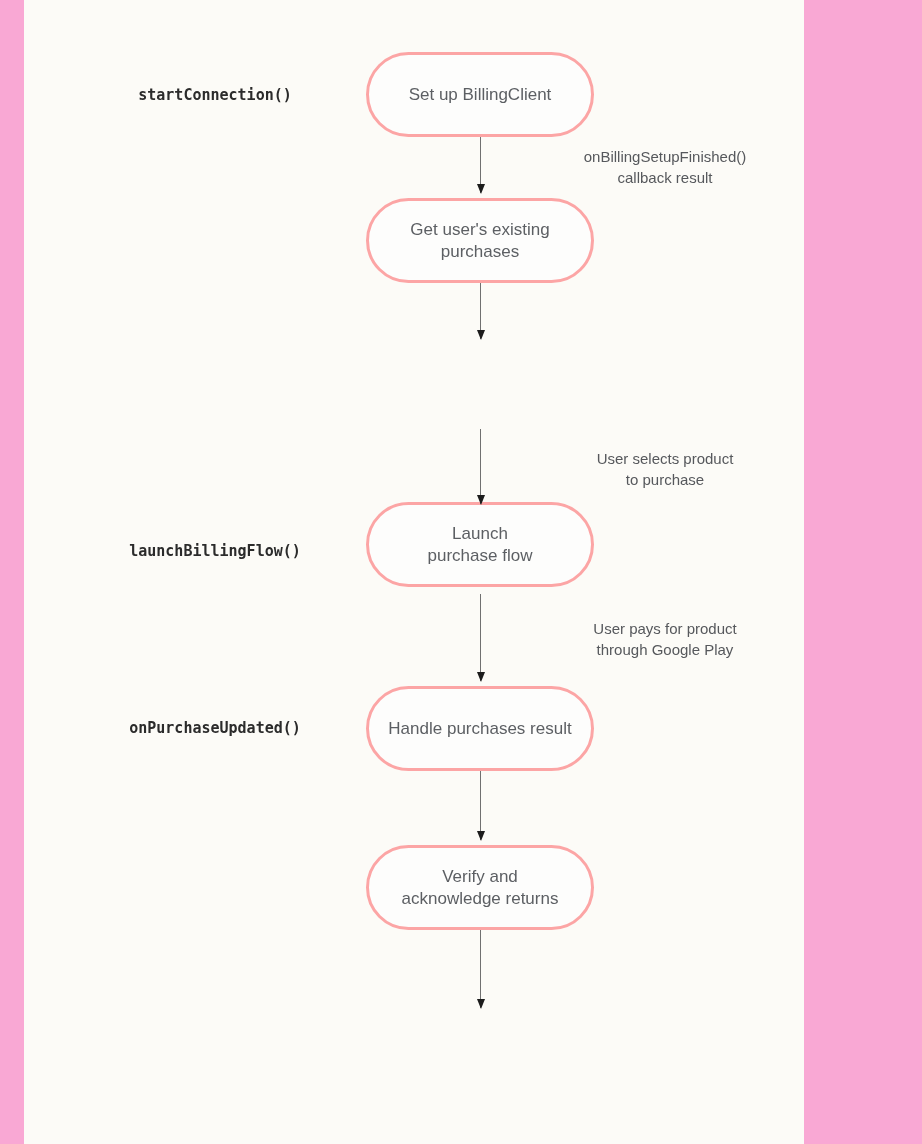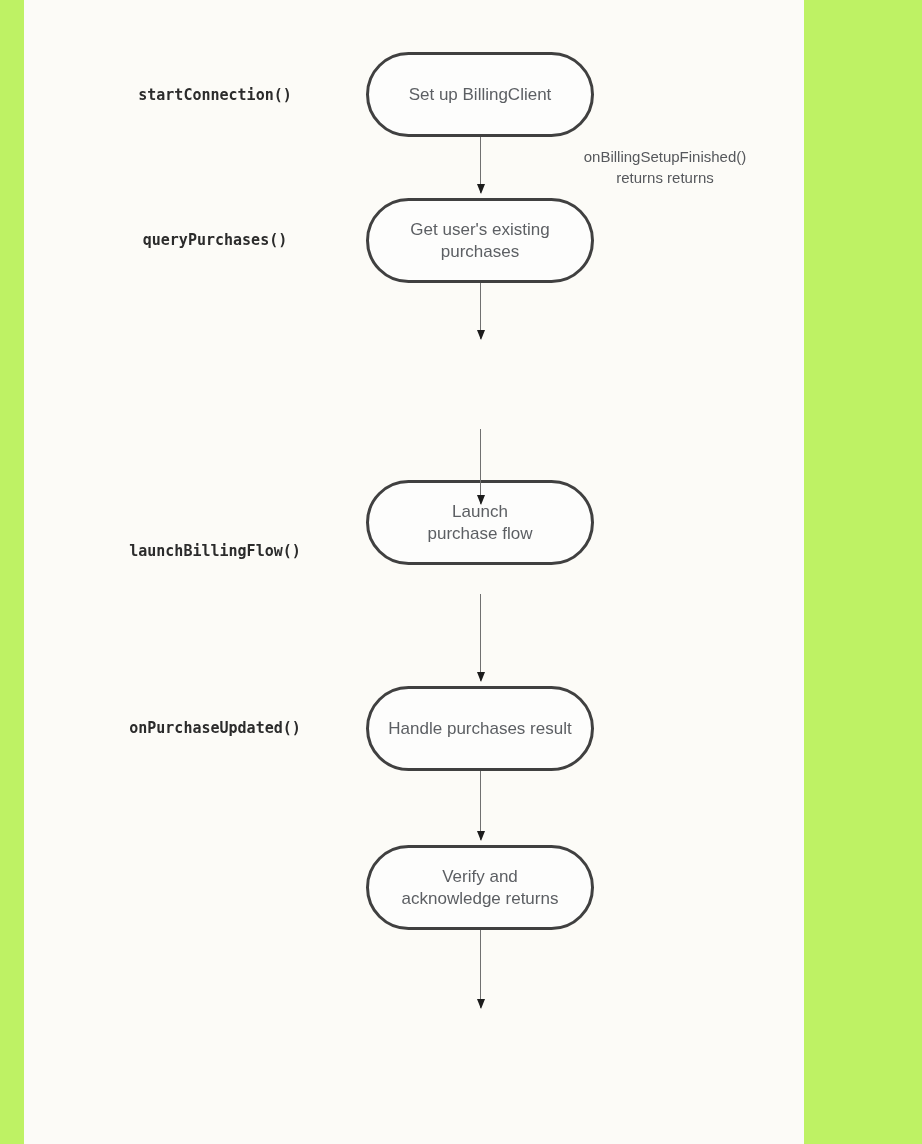--- a/index.html
+++ b/index.html
@@ -4,40 +4,40 @@
 <style>
   html, body {
     margin: 0;
     padding: 0;
     background: #ffffff;
   }
   .canvas {
     position: relative;
     width: 922px;
     height: 1144px;
-    background: #bef264;
+    background: #f9a8d4;
     overflow: hidden;
     font-family: "Liberation Sans", sans-serif;
   }
   .tint {
     position: absolute;
     left: 24px;
     top: 0;
     width: 780px;
     height: 1144px;
     background: #fcfbf7;
     pointer-events: none;
   }
   .node {
     position: absolute;
     left: 366px;
     width: 228px;
     height: 85px;
     box-sizing: border-box;
-    border: 3px solid #404040;
+    border: 3px solid #fca5a5;
     border-radius: 44px;
     background: #fdfdfc;
     display: flex;
     align-items: center;
     justify-content: center;
     text-align: center;
     color: #5c5f63;
     font-size: 17px;
     line-height: 22px;
     white-space: pre-line;
@@ -84,35 +84,38 @@
     border-top: 10px solid #1c1c1c;
   }
 </style>
 </head>
 <body>
 
 <div class="canvas">
   <div class="tint"></div>
 
   <div class="api-label" style="top:95px">startConnection()</div>
-  <div class="api-label" style="top:240px">queryPurchases()</div>
   <div class="api-label" style="top:551px">launchBillingFlow()</div>
   <div class="api-label" style="top:728px">onPurchaseUpdated()</div>
 
   <div class="node" style="top:52px">Set up BillingClient</div>
   <div class="node" style="top:198px">Get user's existing
 purchases</div>
-  <div class="node" style="top:480px">Launch
+  <div class="node" style="top:502px">Launch
 purchase flow</div>
   <div class="node" style="top:686px">Handle purchases result</div>
   <div class="node" style="top:845px">Verify and
 acknowledge returns</div>
 
   <div class="arrow" style="top:137px; height:56px"></div>
   <div class="arrow" style="top:283px; height:56px"></div>
   <div class="arrow" style="top:429px; height:75px"></div>
   <div class="arrow" style="top:594px; height:87px"></div>
   <div class="arrow" style="top:771px; height:69px"></div>
   <div class="arrow" style="top:930px; height:78px"></div>
 
   <div class="edge-annotation" style="top:146px">onBillingSetupFinished()
-returns  returns</div>
+callback  result</div>
+  <div class="edge-annotation" style="top:448px">User selects product
+to purchase</div>
+  <div class="edge-annotation" style="top:618px">User pays for product
+through Google Play</div>
 </div>
 
 </body></html>

